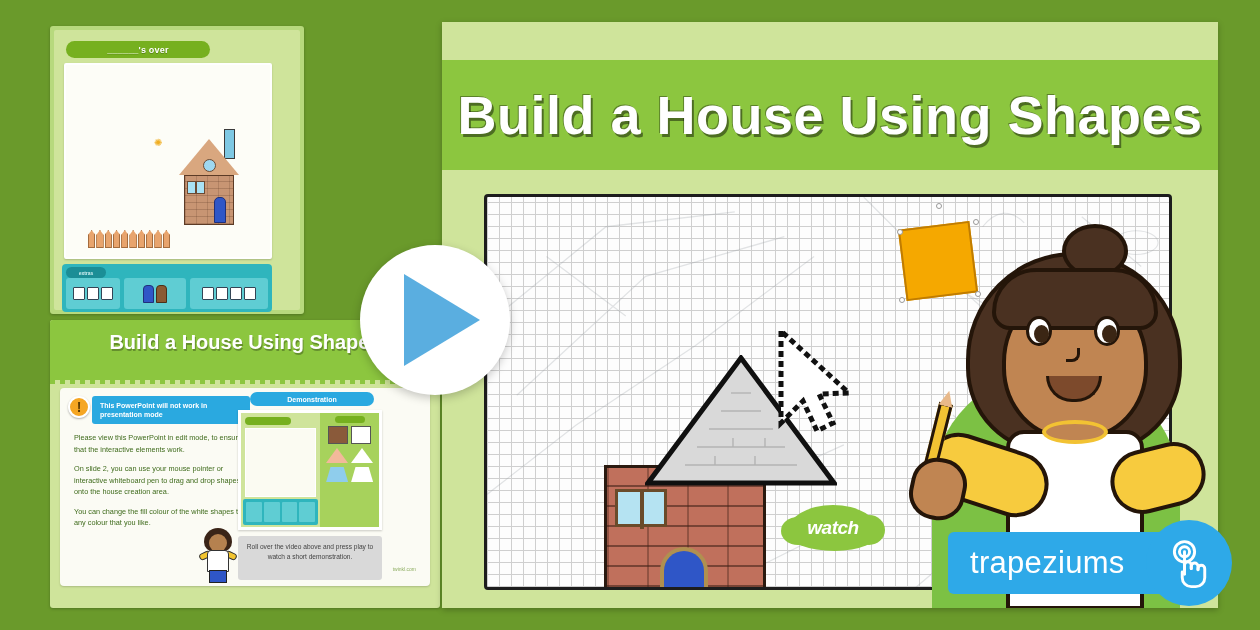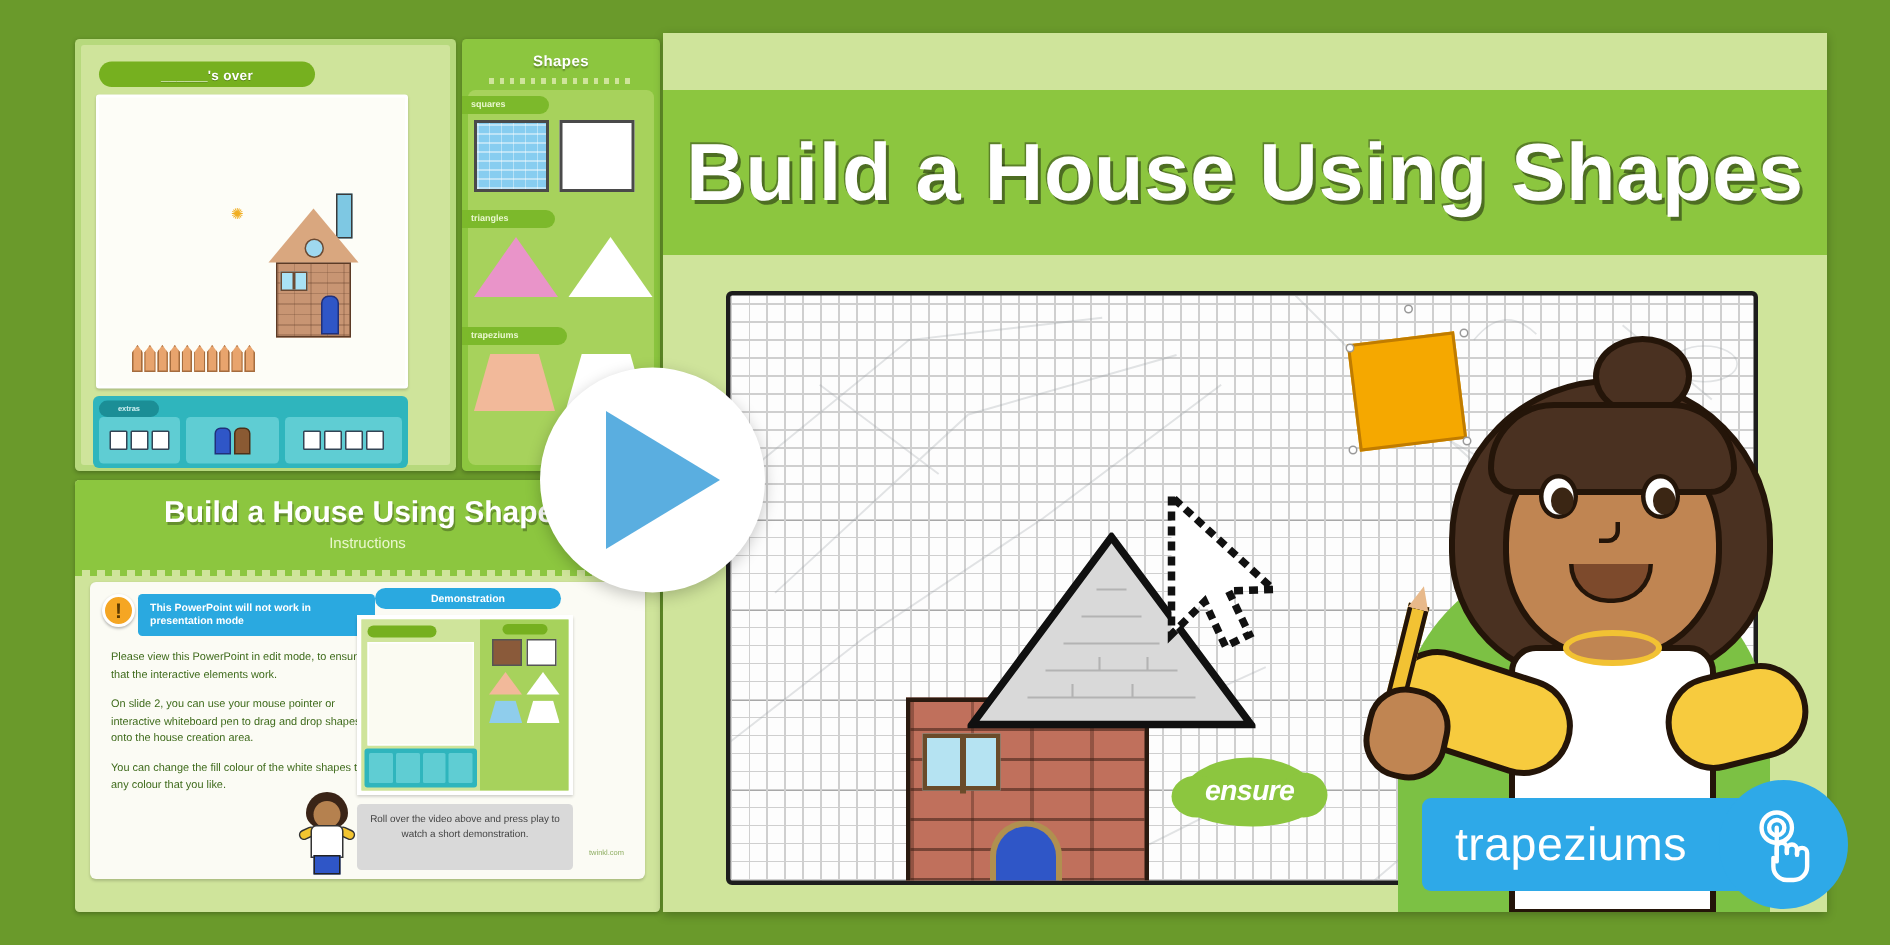--- a/index.html
+++ b/index.html
@@ -298,49 +298,24 @@
           <div class="e-item"></div>
           <div class="e-item"></div>
           <div class="e-item"></div>
           <div class="e-item"></div>
         </div>
       </div>
 
     </div>
   </div>
 
-  <div class="thumb" id="thumb-shapes">
-    <div class="shapes-title">Shapes</div>
-    <div class="shapes-dots"></div>
-
-    <div class="shapes-panel">
-      <div class="shp-label" style="top:4px;width:58px;">squares</div>
-      <div class="shp-row" style="top:20px;">
-        <div class="sq blue"></div>
-        <div class="sq white"></div>
-      </div>
-
-      <div class="shp-label" style="top:80px;width:62px;">triangles</div>
-      <div class="shp-row" style="top:98px;">
-        <div class="tri pink"></div>
-        <div class="tri white"></div>
-      </div>
-
-      <div class="shp-label" style="top:158px;width:70px;">trapeziums</div>
-      <div class="shp-row" style="top:176px;">
-        <div class="trap peach"></div>
-        <div class="trap white"></div>
-      </div>
-    </div>
-  </div>
 
   <div class="thumb" id="thumb-instr">
     <div class="instr-head"></div>
     <div class="instr-title">Build a House Using Shapes</div>
-    <div class="instr-sub">Instructions</div>
 
     <div class="instr-body">
 
       <div class="warn-bubble">!</div>
       <div class="warn-strip">This PowerPoint will not work in presentation mode</div>
 
       <div class="instr-text">
         <p>Please view this PowerPoint in edit mode, to ensure that the interactive elements work.</p>
         <p>On slide 2, you can use your mouse pointer or interactive whiteboard pen to drag and drop shapes onto the house creation area.</p>
         <p>You can change the fill colour of the white shapes to any colour that you like.</p>
@@ -447,21 +422,21 @@
     <div class="sel-dot" style="left:412px;top:100px;"></div>
     <div class="sel-dot" style="left:488px;top:94px;"></div>
     <div class="sel-dot" style="left:449px;top:6px;"></div>
 
     <svg id="canvas-cursor" viewBox="0 0 86 108">
       <polygon points="6,4 6,96 28,74 42,104 58,96 44,67 74,66" fill="#ffffff" stroke="#111111" stroke-width="5" stroke-dasharray="6 4"></polygon>
     </svg>
 
     <div id="twinkl-logo">
       <div class="cloud"></div>
-      <span>ensure</span>
+      <span>watch</span>
     </div>
   </div>
 
   <div id="girl">
     <div class="g-green"></div>
     <div class="g-sleeveL"></div>
     <div class="g-sleeveR"></div>
     <div class="g-torso"></div>
     <div class="g-collar"></div>
     <div class="g-hair-back"></div>

